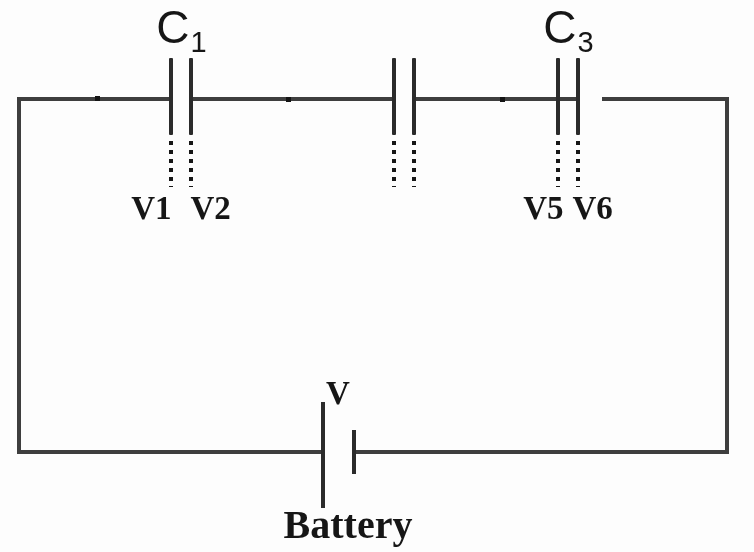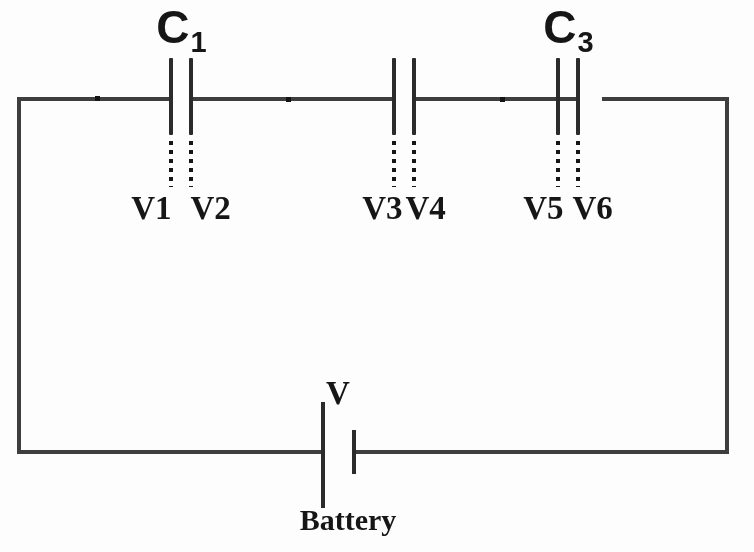--- a/index.html
+++ b/index.html
@@ -30,42 +30,42 @@
   .plate-a{left:68px;}
   .plate-b{left:88px;}
   .dotted{
     position:absolute;top:141px;width:4px;height:46px;
     background:repeating-linear-gradient(to bottom,#161616 0 4px,transparent 4px 9px);
   }
   .dotted-a{left:68px;}
   .dotted-b{left:88px;}
   .cap-label{
     position:absolute;top:4px;left:0;width:100%;text-align:center;
-    font-family:"Liberation Sans",sans-serif;font-weight:bold;
+    font-family:"Liberation Sans",sans-serif;font-weight:normal;
     font-size:46px;line-height:1;color:#161616;
   }
   .cap-label .sub{font-size:29px;position:relative;top:9px;left:1px;}
   .v-row{
     position:absolute;top:192px;left:0;width:100%;
     display:flex;justify-content:center;
     font-weight:bold;font-size:33px;line-height:1;color:#161616;
   }
   .cap1 .v-row{gap:19px;}
   .cap2 .v-row{gap:3px;}
   .cap3 .v-row{gap:9px;}
   
   .batt-plate-long{position:absolute;left:321px;top:402px;width:4px;height:106px;background:#2b2b2b;}
   .batt-plate-short{position:absolute;left:352px;top:430px;width:4px;height:44px;background:#2b2b2b;}
   .batt-v{
     position:absolute;left:326px;top:377px;
     font-weight:bold;font-size:33px;line-height:1;color:#161616;
   }
   .batt-name{
     position:absolute;left:278px;top:505px;width:140px;text-align:center;
-    font-weight:bold;font-size:30px;line-height:1;color:#161616;
+    font-weight:bold;font-size:40px;line-height:1;color:#161616;
   }
 </style>
 </head>
 <body>
 
 <div class="stage">
 
   <div class="wire w-top-1"></div>
   <div class="wire w-top-2"></div>
   <div class="wire w-top-3"></div>
@@ -88,24 +88,20 @@
       <span>V1</span>
       <span>V2</span>
     </div>
   </div>
 
   <div class="capacitor cap2">
     <div class="plate plate-a"></div>
     <div class="plate plate-b"></div>
     <div class="dotted dotted-a"></div>
     <div class="dotted dotted-b"></div>
-    <div class="v-row">
-      <span>V3</span>
-      <span>V4</span>
-    </div>
   </div>
 
   <div class="capacitor cap3">
     <div class="cap-label"><span>C</span><span class="sub">3</span></div>
     <div class="plate plate-a"></div>
     <div class="plate plate-b"></div>
     <div class="dotted dotted-a"></div>
     <div class="dotted dotted-b"></div>
     <div class="v-row">
       <span>V5</span>

